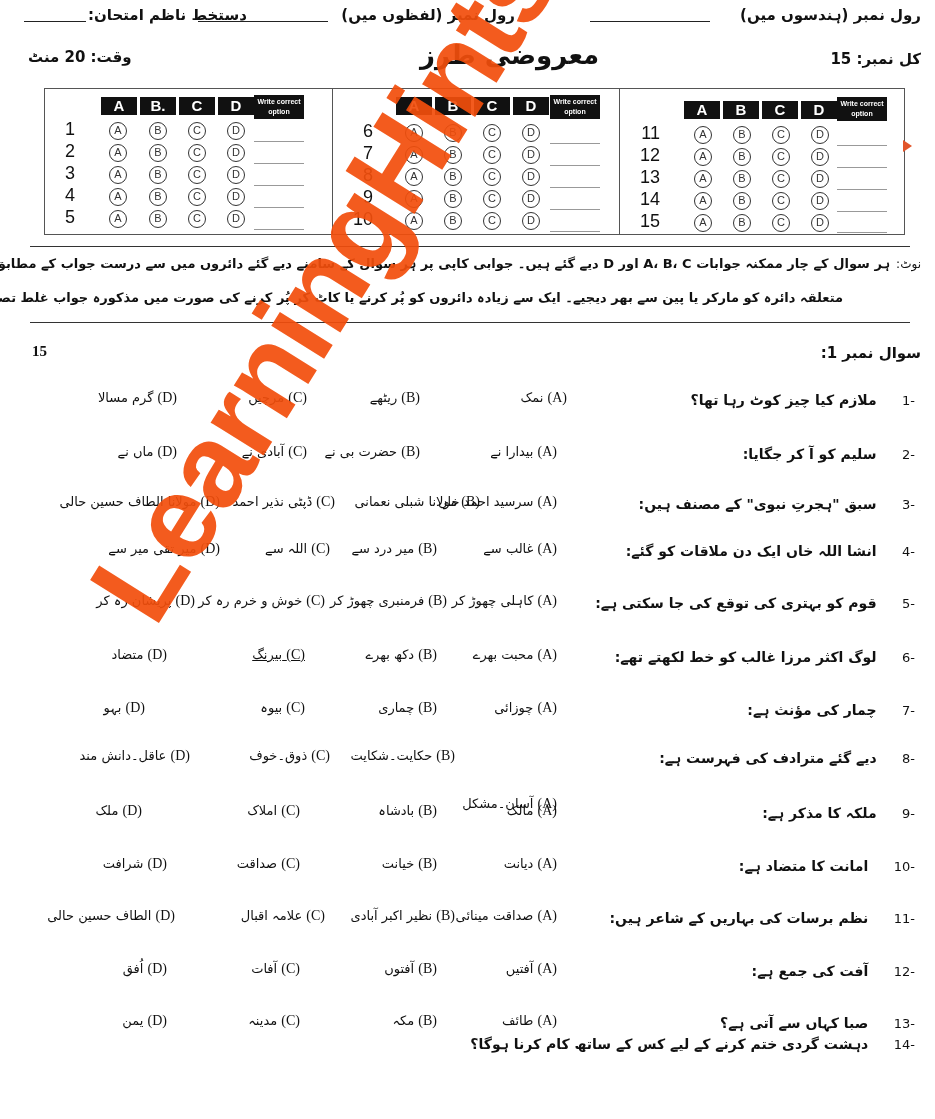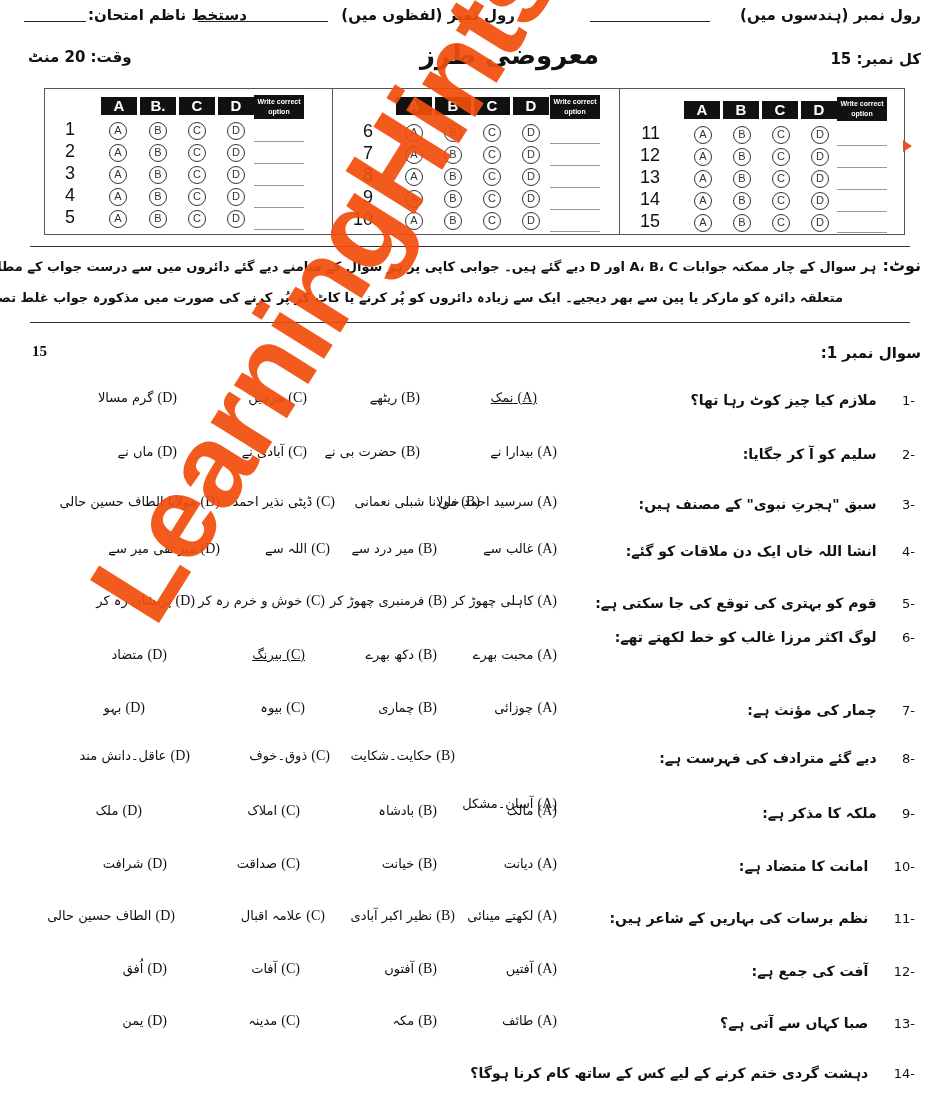--- a/index.html
+++ b/index.html
@@ -22,21 +22,21 @@
     .panel + .panel { border-left: 1.5px solid #555; }
     .col-head { position: absolute; top: 8px; height: 18px; width: 36px; background: #111; color: #fff; font-family: "Liberation Sans", sans-serif; font-weight: bold; font-size: 15px; text-align: center; line-height: 18px; }
     .wc-head { position: absolute; top: 6px; height: 24px; width: 50px; background: #111; color: #fff; font-family: "Liberation Sans", sans-serif; font-weight: bold; font-size: 7px; line-height: 10px; text-align: center; padding-top: 2px; }
     .row-num { position: absolute; font-family: "Liberation Sans", sans-serif; font-size: 18px; text-align: right; width: 24px; }
     .bubble { position: absolute; width: 18px; height: 18px; border: 1.3px solid #333; border-radius: 50%; font-family: "Liberation Sans", sans-serif; font-size: 11px; line-height: 15px; text-align: center; color: #333; }
     .wc-line { position: absolute; width: 50px; border-bottom: 1px solid #999; }
 
     .rule { position: absolute; left: 30px; width: 880px; border-top: 1.5px solid #333; }
 
     .note { font-size: 13px; font-weight: bold; }
-    .note-label { font-size: 16px; font-weight: 700; }
+    .note-label { font-size: 12px; font-weight: 400; }
 
     .q-text { font-size: 14px; font-weight: bold; }
     .q-num { font-size: 13px; }
     .opt { font-size: 13px; }
     .opt-key { font-family: "Liberation Serif", serif; font-size: 14px; }
 
     .watermark {
       position: absolute; left: 120px; top: 540px;
       font-family: "Liberation Sans", sans-serif; font-weight: bold;
       font-size: 118px; color: #f24e0c; opacity: 0.92;
@@ -217,21 +217,21 @@
 <div class="abs urdu note" style="right:92px; top:290px;">متعلقہ دائرہ کو مارکر یا پین سے بھر دیجیے۔ ایک سے زیادہ دائروں کو پُر کرنے یا کاٹ کر پُر کرنے کی صورت میں مذکورہ جواب غلط تصور ہوگا۔</div>
 <div class="rule" style="top:322px;"></div>
 
 <div class="abs urdu meta" style="right:14px; top:344px;">سوال نمبر 1:</div>
 <div class="abs meta" style="left:32px; top:343px; font-family:'Liberation Serif', serif;">15</div>
 
 <div class="abs urdu" style="right:20px; top:390px;">
   <span class="q-num">-1</span>&nbsp;&nbsp;&nbsp;&nbsp;
   <span class="q-text">ملازم کیا چیز کوٹ رہا تھا؟</span>
 </div>
-<div class="abs urdu opt" style="right:398px; top:390px;text-decoration:underline;"><span class="opt-key">(A)</span> <span>نمک</span></div>
+<div class="abs urdu opt" style="right:368px; top:390px;"><span class="opt-key">(A)</span> <span>نمک</span></div>
 <div class="abs urdu opt" style="right:515px; top:390px;"><span class="opt-key">(B)</span> <span>ریٹھے</span></div>
 <div class="abs urdu opt" style="right:628px; top:390px;"><span class="opt-key">(C)</span> <span>مرچیں</span></div>
 <div class="abs urdu opt" style="right:758px; top:390px;"><span class="opt-key">(D)</span> <span>گرم مسالا</span></div>
 
 <div class="abs urdu" style="right:20px; top:444px;">
   <span class="q-num">-2</span>&nbsp;&nbsp;&nbsp;&nbsp;
   <span class="q-text">سلیم کو آ کر جگایا:</span>
 </div>
 <div class="abs urdu opt" style="right:378px; top:444px;"><span class="opt-key">(A)</span> <span>بیدارا نے</span></div>
 <div class="abs urdu opt" style="right:515px; top:444px;"><span class="opt-key">(B)</span> <span>حضرت بی نے</span></div>
@@ -258,21 +258,21 @@
 
 <div class="abs urdu" style="right:20px; top:593px;">
   <span class="q-num">-5</span>&nbsp;&nbsp;&nbsp;&nbsp;
   <span class="q-text">قوم کو بہتری کی توقع کی جا سکتی ہے:</span>
 </div>
 <div class="abs urdu opt" style="right:378px; top:593px;"><span class="opt-key">(A)</span> <span>کاہلی چھوڑ کر</span></div>
 <div class="abs urdu opt" style="right:488px; top:593px;"><span class="opt-key">(B)</span> <span>فرمنبری چھوڑ کر</span></div>
 <div class="abs urdu opt" style="right:610px; top:593px;"><span class="opt-key">(C)</span> <span>خوش و خرم رہ کر</span></div>
 <div class="abs urdu opt" style="right:740px; top:593px;"><span class="opt-key">(D)</span> <span>پریشان رہ کر</span></div>
 
-<div class="abs urdu" style="right:20px; top:627px;">
+<div class="abs urdu" style="right:20px; top:647px;">
   <span class="q-num">-6</span>&nbsp;&nbsp;&nbsp;&nbsp;
   <span class="q-text">لوگ اکثر مرزا غالب کو خط لکھتے تھے:</span>
 </div>
 <div class="abs urdu opt" style="right:378px; top:647px;"><span class="opt-key">(A)</span> <span>محبت بھرے</span></div>
 <div class="abs urdu opt" style="right:498px; top:647px;"><span class="opt-key">(B)</span> <span>دکھ بھرے</span></div>
 <div class="abs urdu opt" style="right:630px; top:647px;text-decoration:underline;"><span class="opt-key">(C)</span> <span>بیرنگ</span></div>
 <div class="abs urdu opt" style="right:768px; top:647px;"><span class="opt-key">(D)</span> <span>متضاد</span></div>
 
 <div class="abs urdu" style="right:20px; top:700px;">
   <span class="q-num">-7</span>&nbsp;&nbsp;&nbsp;&nbsp;
@@ -307,21 +307,21 @@
 </div>
 <div class="abs urdu opt" style="right:378px; top:856px;"><span class="opt-key">(A)</span> <span>دیانت</span></div>
 <div class="abs urdu opt" style="right:498px; top:856px;"><span class="opt-key">(B)</span> <span>خیانت</span></div>
 <div class="abs urdu opt" style="right:635px; top:856px;"><span class="opt-key">(C)</span> <span>صداقت</span></div>
 <div class="abs urdu opt" style="right:768px; top:856px;"><span class="opt-key">(D)</span> <span>شرافت</span></div>
 
 <div class="abs urdu" style="right:20px; top:908px;">
   <span class="q-num">-11</span>&nbsp;&nbsp;&nbsp;&nbsp;
   <span class="q-text">نظم برسات کی بہاریں کے شاعر ہیں:</span>
 </div>
-<div class="abs urdu opt" style="right:378px; top:908px;"><span class="opt-key">(A)</span> <span>لکھتے مینائی</span></div>
+<div class="abs urdu opt" style="right:378px; top:908px;"><span class="opt-key">(A)</span> <span>صداقت مینائی</span></div>
 <div class="abs urdu opt" style="right:480px; top:908px;"><span class="opt-key">(B)</span> <span>نظیر اکبر آبادی</span></div>
 <div class="abs urdu opt" style="right:610px; top:908px;"><span class="opt-key">(C)</span> <span>علامہ اقبال</span></div>
 <div class="abs urdu opt" style="right:760px; top:908px;"><span class="opt-key">(D)</span> <span>الطاف حسین حالی</span></div>
 
 <div class="abs urdu" style="right:20px; top:961px;">
   <span class="q-num">-12</span>&nbsp;&nbsp;&nbsp;&nbsp;
   <span class="q-text">آفت کی جمع ہے:</span>
 </div>
 <div class="abs urdu opt" style="right:378px; top:961px;"><span class="opt-key">(A)</span> <span>آفتیں</span></div>
 <div class="abs urdu opt" style="right:498px; top:961px;"><span class="opt-key">(B)</span> <span>آفتوں</span></div>
@@ -330,18 +330,18 @@
 
 <div class="abs urdu" style="right:20px; top:1013px;">
   <span class="q-num">-13</span>&nbsp;&nbsp;&nbsp;&nbsp;
   <span class="q-text">صبا کہاں سے آتی ہے؟</span>
 </div>
 <div class="abs urdu opt" style="right:378px; top:1013px;"><span class="opt-key">(A)</span> <span>طائف</span></div>
 <div class="abs urdu opt" style="right:498px; top:1013px;"><span class="opt-key">(B)</span> <span>مکہ</span></div>
 <div class="abs urdu opt" style="right:635px; top:1013px;"><span class="opt-key">(C)</span> <span>مدینہ</span></div>
 <div class="abs urdu opt" style="right:768px; top:1013px;"><span class="opt-key">(D)</span> <span>یمن</span></div>
 
-<div class="abs urdu" style="right:20px; top:1063px;margin-left:20px;">
+<div class="abs urdu" style="right:20px; top:1034px;margin-left:20px;">
   <span class="q-num">-14</span>&nbsp;&nbsp;&nbsp;&nbsp;
   <span class="q-text">دہشت گردی ختم کرنے کے لیے کس کے ساتھ کام کرنا ہوگا؟</span>
 </div>
 
 <div class="watermark">LearningHints</div>
 
 </body></html>

